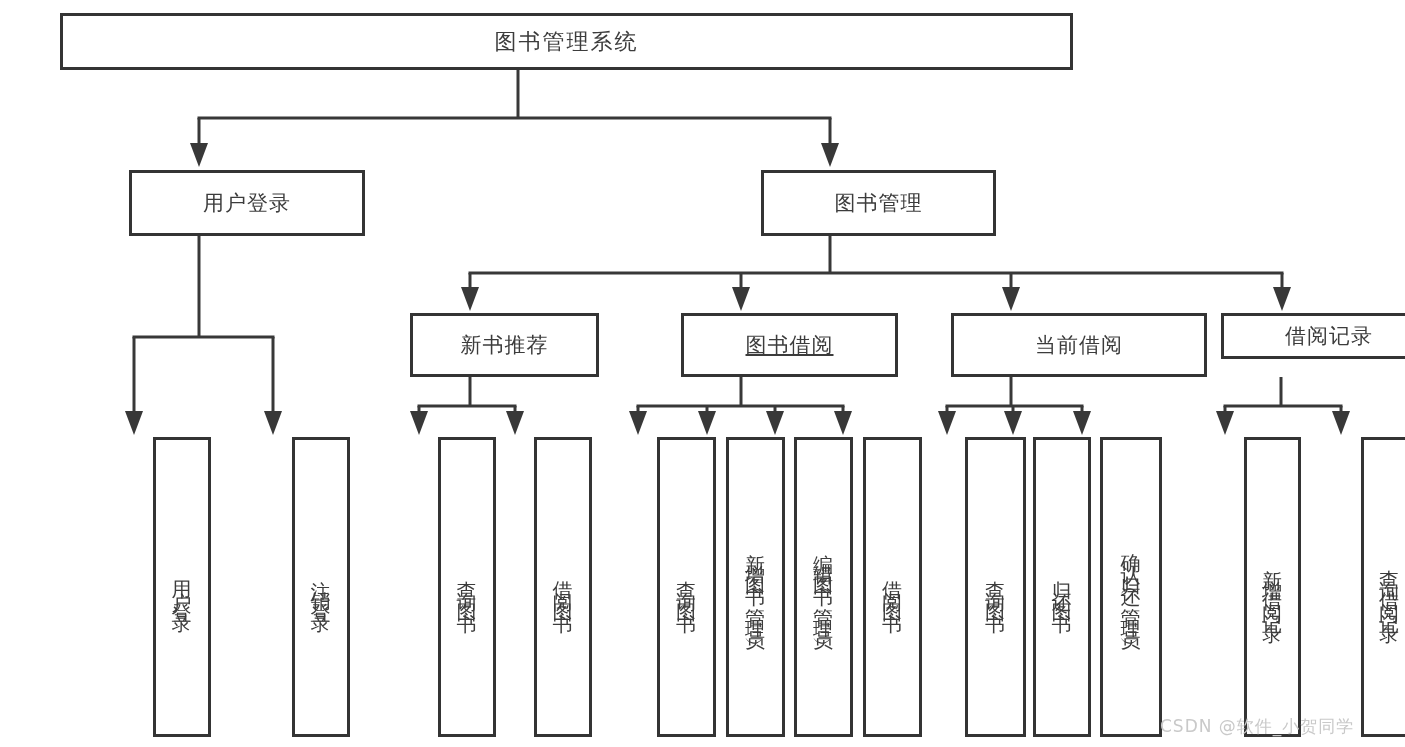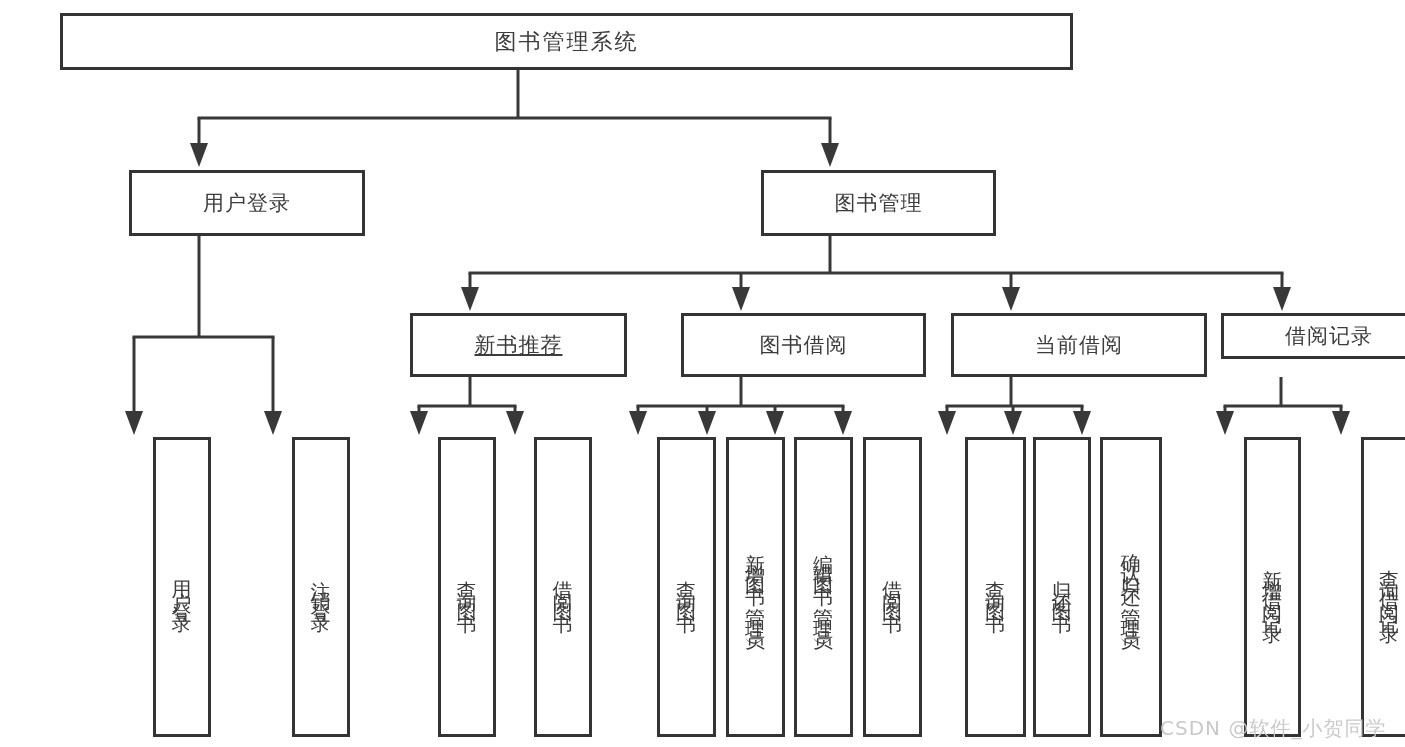--- a/index.html
+++ b/index.html
@@ -37,21 +37,21 @@
     font-size: 20px;
     letter-spacing: 11px;
     line-height: 1;
     white-space: nowrap;
     color: #3c3c3c;
   }
   #watermark {
     position: absolute;
     left: 1160px;
     top: 715px;
-    font-size: 20px;
+    font-size: 17px;
     color: #c9c9c9;
     letter-spacing: 1px;
     white-space: nowrap;
   }
 </style>
 </head>
 <body>
 
 <div id="canvas">
 
@@ -123,24 +123,24 @@
     <span>图书管理系统</span>
   </div>
 
   <div class="node h-node" style="left:81px; top:170px; width:236px; height:66px;">
     <span>用户登录</span>
   </div>
   <div class="node h-node" style="left:713px; top:170px; width:235px; height:66px;">
     <span>图书管理</span>
   </div>
 
-  <div class="node h-node" style="left:362px; top:313px; width:217px; height:64px;text-decoration:underline;">
+  <div class="node h-node" style="left:362px; top:313px; width:189px; height:64px;">
     <span>新书推荐</span>
   </div>
-  <div class="node h-node" style="left:633px; top:313px; width:245px; height:64px;">
+  <div class="node h-node" style="left:633px; top:313px; width:217px; height:64px;text-decoration:underline;">
     <span>图书借阅</span>
   </div>
   <div class="node h-node" style="left:903px; top:313px; width:256px; height:64px;">
     <span>当前借阅</span>
   </div>
   <div class="node h-node" style="left:1173px; top:313px; width:216px; height:46px;">
     <span>借阅记录</span>
   </div>
 
   <div class="node leaf" style="left:105px; top:437px; width:58px; height:300px;">

